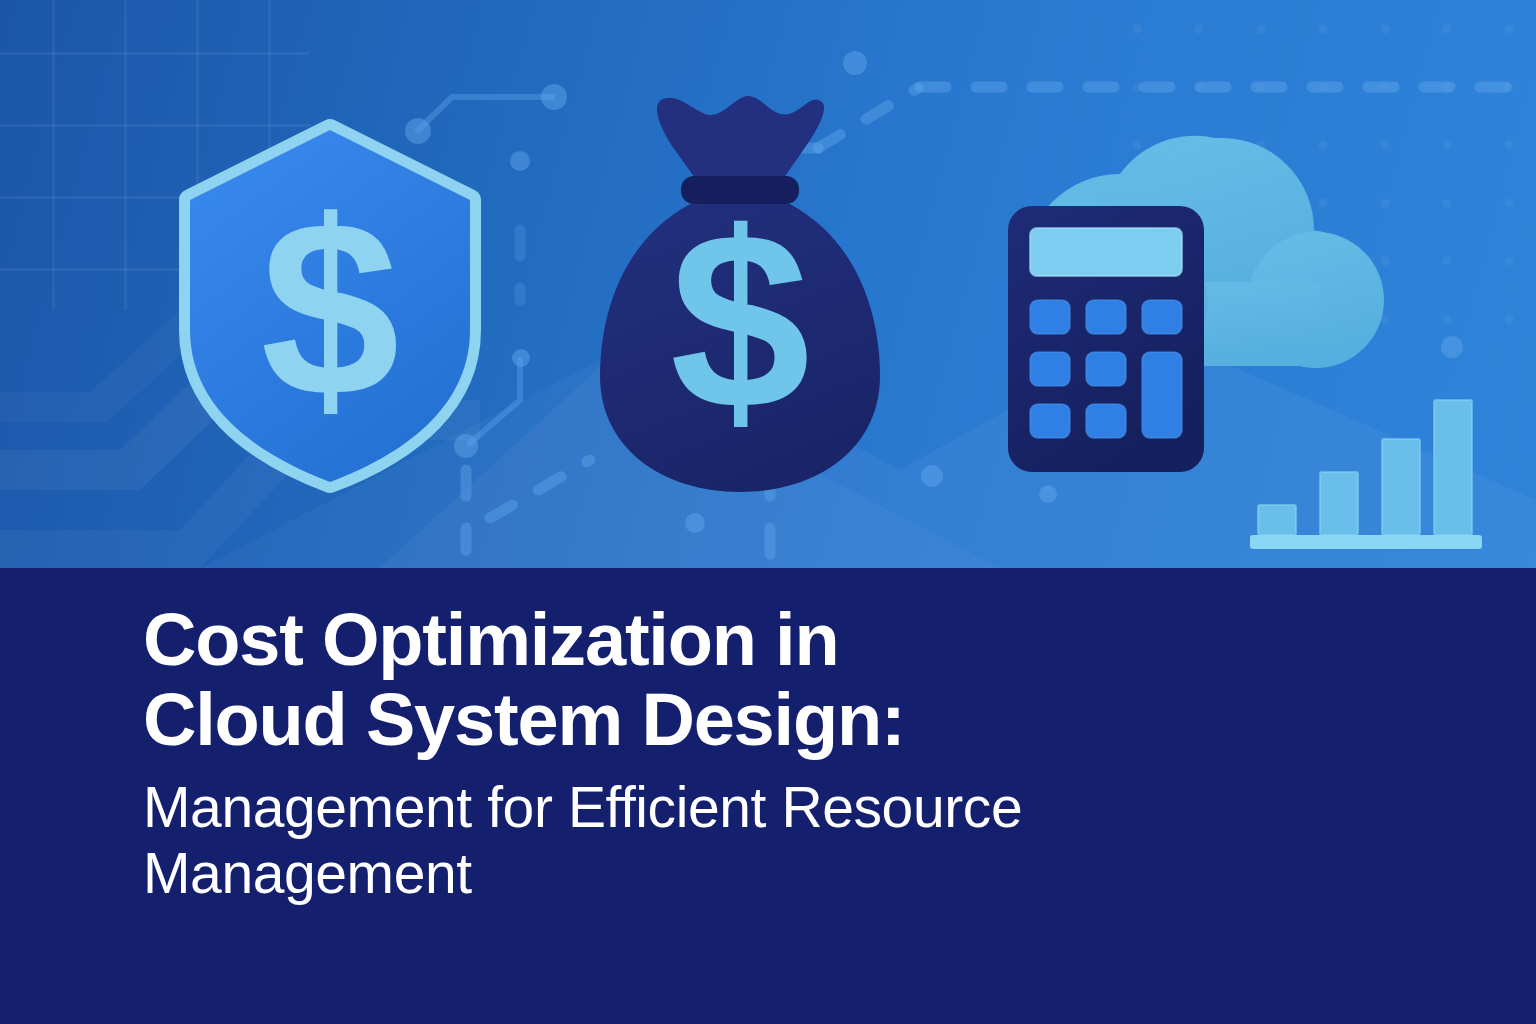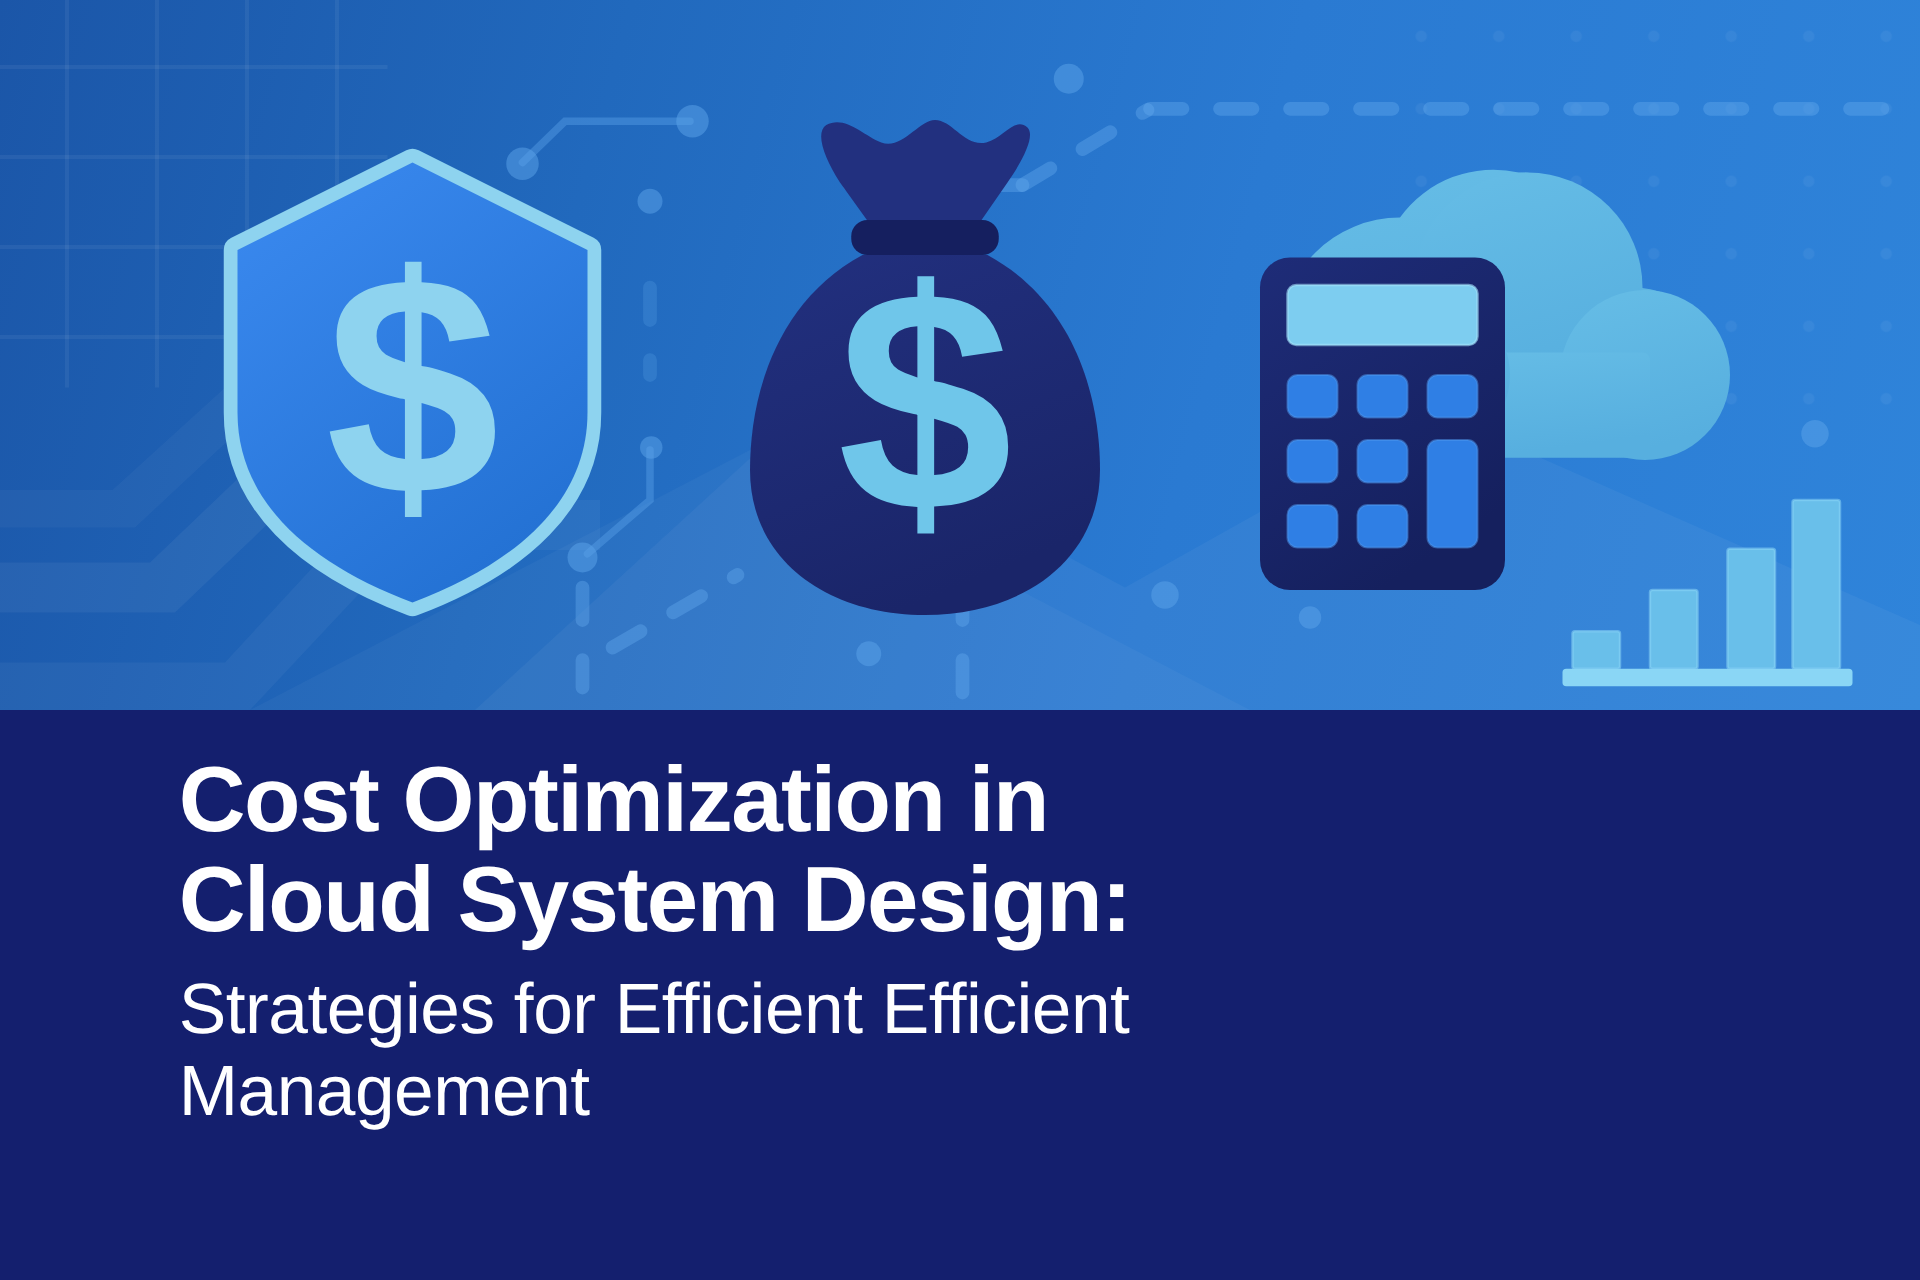--- a/index.html
+++ b/index.html
@@ -226,18 +226,18 @@
         </g>
       </g>
 
     </svg>
   </div>
 
   <div class="titleband">
     <div class="title-inner">
       <h1 class="title-main">Cost Optimization in
 Cloud System Design:</h1>
-      <h2 class="title-sub">Strategies for Efficient Efficient
+      <h2 class="title-sub">Management for Efficient Resource
 Management</h2>
     </div>
   </div>
 
 </div>
 
 </body></html>

